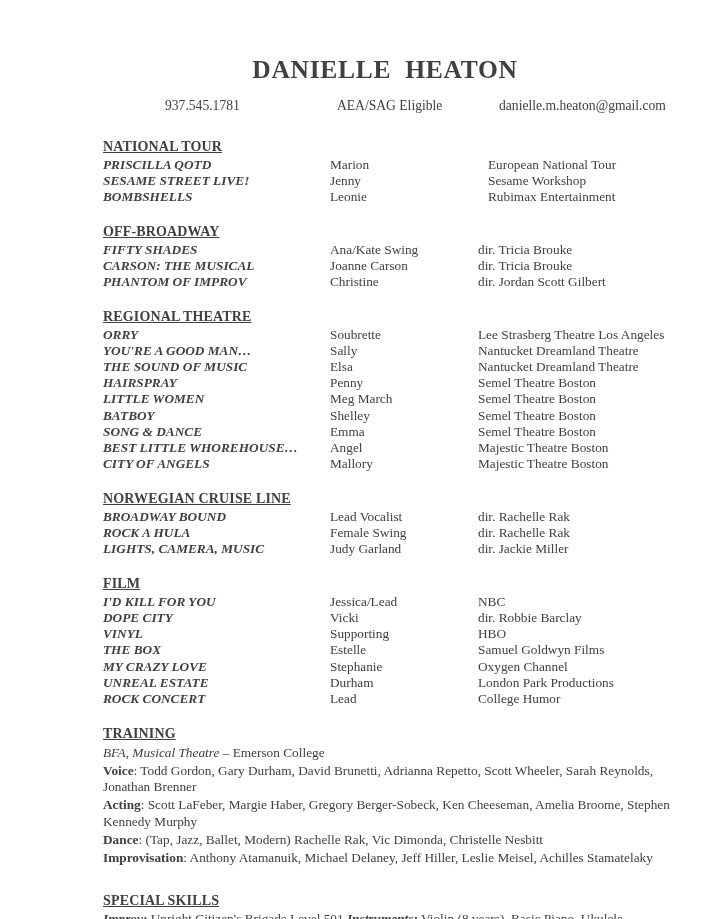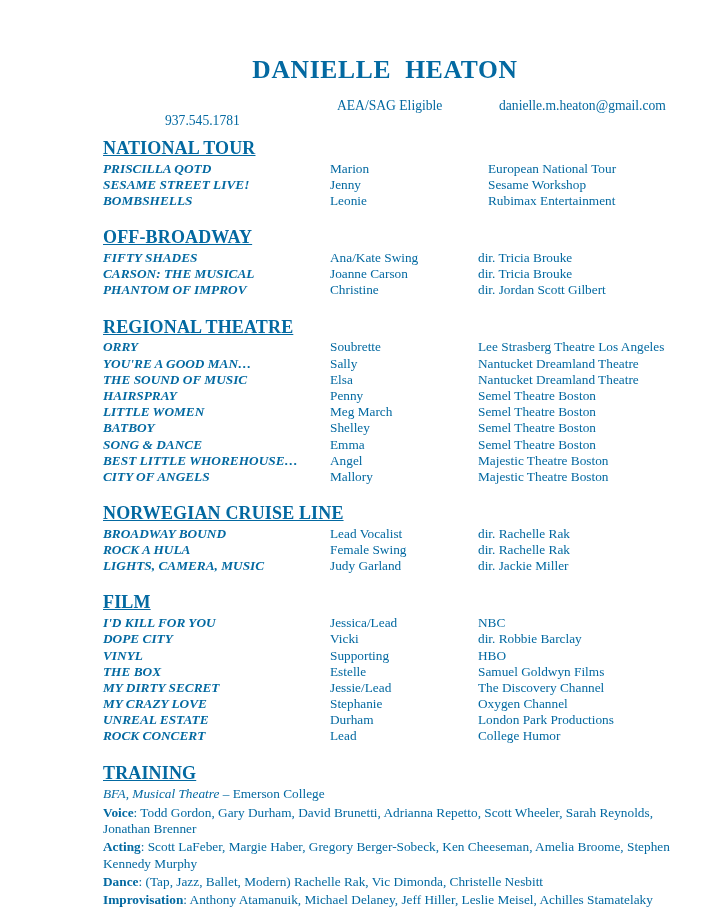--- a/index.html
+++ b/index.html
@@ -7,21 +7,21 @@
     margin: 0;
     padding: 0;
     background: #ffffff;
   }
   .page {
     position: relative;
     width: 710px;
     height: 919px;
     background: #ffffff;
     font-family: "Liberation Serif", "DejaVu Serif", serif;
-    color: #0369a1;
+    color: #404040;
     overflow: hidden;
   }
   .inner {
     position: absolute;
     left: 103px;
     top: 56px;
     width: 570px;
   }
 
   
@@ -33,29 +33,29 @@
     line-height: 1.1;
     white-space: pre;
     margin-left: -6px;
   }
   .contact {
     position: relative;
     height: 22px;
     margin-top: 14px;
     font-size: 13.6px;
   }
-  .contact .c-phone { position: absolute; left: 62px;  top: 15px; }
+  .contact .c-phone { position: absolute; left: 62px;  top: 0; }
   .contact .c-union { position: absolute; left: 234px; top: 0; }
   .contact .c-email { position: absolute; left: 396px; top: 0; }
 
   
   .section { margin-top: 17px; }
 
   .sec-head {
-    font-size: 18px;
+    font-size: 14px;
     font-weight: bold;
     text-decoration: underline;
     text-underline-offset: 1px;
     letter-spacing: 0.15px;
     line-height: 1.32;
     display: inline-block;
   }
 
   .row {
     position: relative;
@@ -201,24 +201,20 @@
             <span class="col-role">Vicki</span>
             <span class="col-house">dir. Robbie Barclay</span>
           </div><div class="row">
             <span class="col-show">VINYL</span>
             <span class="col-role">Supporting</span>
             <span class="col-house">HBO</span>
           </div><div class="row">
             <span class="col-show">THE BOX</span>
             <span class="col-role">Estelle</span>
             <span class="col-house">Samuel Goldwyn Films</span>
-          </div><div class="row">
-            <span class="col-show">MY DIRTY SECRET</span>
-            <span class="col-role">Jessie/Lead</span>
-            <span class="col-house">The Discovery Channel</span>
           </div><div class="row">
             <span class="col-show">MY CRAZY LOVE</span>
             <span class="col-role">Stephanie</span>
             <span class="col-house">Oxygen Channel</span>
           </div><div class="row">
             <span class="col-show">UNREAL ESTATE</span>
             <span class="col-role">Durham</span>
             <span class="col-house">London Park Productions</span>
           </div><div class="row">
             <span class="col-show">ROCK CONCERT</span>

